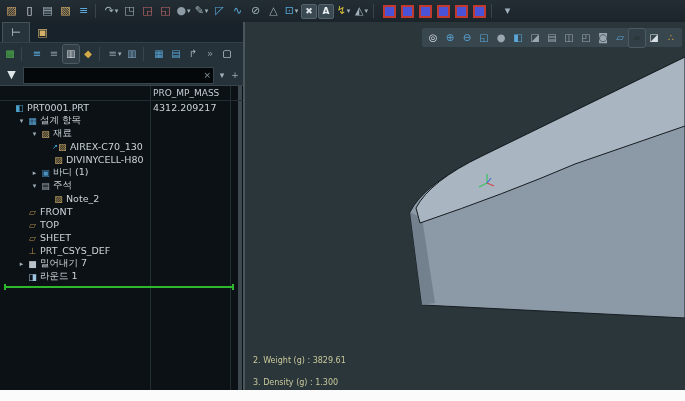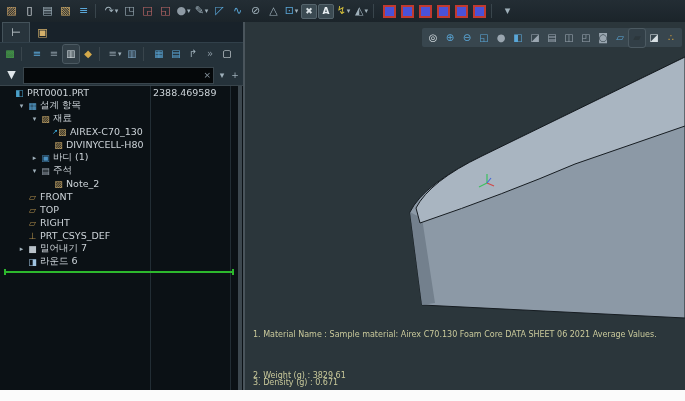--- a/index.html
+++ b/index.html
@@ -151,27 +151,30 @@
         <input class="filter-input" placeholder="" style="">
         <span class="clear-x" style="color: rgb(138, 152, 162);">×</span>
       </span>
       <span class="small-btn" style="color: rgb(159, 176, 186);">▾</span>
       <span class="small-btn" style="color: rgb(159, 176, 186);">+</span>
     </div>
     <div class="tree-wrap">
       <div class="col-sep" style="left:150px"></div>
       <div class="col-sep" style="left:230px"></div>
       <div class="scroll-strip"></div>
+      <div class="tree-header">
+        <span class="tree-header-label">PRO_MP_MASS</span>
+      </div>
       <div>
           <div class="trow">
             <span class="tind" style="width: 4px;"></span>
             <span class="texp"></span>
             <span class="ticon" style="color: rgb(74, 160, 200);">◧</span>
             <span class="tlabel">PRT0001.PRT</span>
-            <span class="tval">2388.469589</span>
+            <span class="tval">4312.209217</span>
           </div>
           <div class="trow">
             <span class="tind" style="width: 17px;"></span>
             <span class="texp">▾</span>
             <span class="ticon" style="color: rgb(90, 167, 216);">▦</span>
             <span class="tlabel">설계 항목</span>
           </div>
           <div class="trow">
             <span class="tind" style="width: 30px;"></span>
             <span class="texp">▾</span>
@@ -218,39 +221,39 @@
           <div class="trow">
             <span class="tind" style="width: 17px;"></span>
             <span class="texp"></span>
             <span class="ticon" style="color: rgb(176, 141, 74);">▱</span>
             <span class="tlabel">TOP</span>
           </div>
           <div class="trow">
             <span class="tind" style="width: 17px;"></span>
             <span class="texp"></span>
             <span class="ticon" style="color: rgb(176, 141, 74);">▱</span>
-            <span class="tlabel">RIGHT</span>
+            <span class="tlabel">SHEET</span>
           </div>
           <div class="trow">
             <span class="tind" style="width: 17px;"></span>
             <span class="texp"></span>
             <span class="ticon" style="color: rgb(176, 141, 74);">⊥</span>
             <span class="tlabel">PRT_CSYS_DEF</span>
           </div>
           <div class="trow">
             <span class="tind" style="width: 17px;"></span>
             <span class="texp">▸</span>
             <span class="ticon" style="color: rgb(185, 194, 201);">■</span>
             <span class="tlabel">밀어내기 7</span>
           </div>
           <div class="trow">
             <span class="tind" style="width: 17px;"></span>
             <span class="texp"></span>
             <span class="ticon" style="color: rgb(159, 196, 224);">◨</span>
-            <span class="tlabel">라운드 6</span>
+            <span class="tlabel">라운드 1</span>
           </div>
           <div class="insert-line" style="background: rgb(45, 184, 45);"></div>
         </div>
     </div>
   </div>
   <div class="splitter"></div>
 
   <div class="graphics">
     <div class="gfx-toolbar">
         <span class="icon" style="color: rgb(216, 224, 228);">◎</span>
@@ -275,19 +278,18 @@
       <path d="M165,190 L177,283 L190,281 L177,196 Q170,193 165,190 Z" stroke="none" fill="#73808d"></path>
       <path d="M440,35 L237,134 Q185,159 171,186 L175,201 Q260,172 330,142 L440,104 Z" stroke="#161c21" stroke-width="1" fill="#a9b5c1"></path>
       <g>
         <line x1="242" y1="161" x2="242" y2="152" stroke-width="1.2" stroke="#3bc060"></line>
         <line x1="242" y1="161" x2="234" y2="165" stroke-width="1.2" stroke="#3bc060"></line>
         <line x1="242" y1="161" x2="249" y2="164" stroke-width="1.2" stroke="#d04848"></line>
         <line x1="242" y1="161" x2="246" y2="156" stroke-width="1.2" stroke="#4868d8"></line>
       </g>
     </svg>
 
-    <div class="note-line" style="top:308px">1. Material Name : Sample material: Airex C70.130 Foam Core DATA SHEET 06 2021 Average Values.</div>
-    <div class="note-line" style="top:349px">2. Weight (g) : 3829.61</div>
-    <div class="note-line" style="top:356px">3. Density (g) :  0.671</div>
+    <div class="note-line" style="top:334px">2. Weight (g) : 3829.61</div>
+    <div class="note-line" style="top:356px">3. Density (g) :  1.300</div>
   </div>
 
   <div class="bottom-strip"></div>
 </div>
 
 </body></html>

